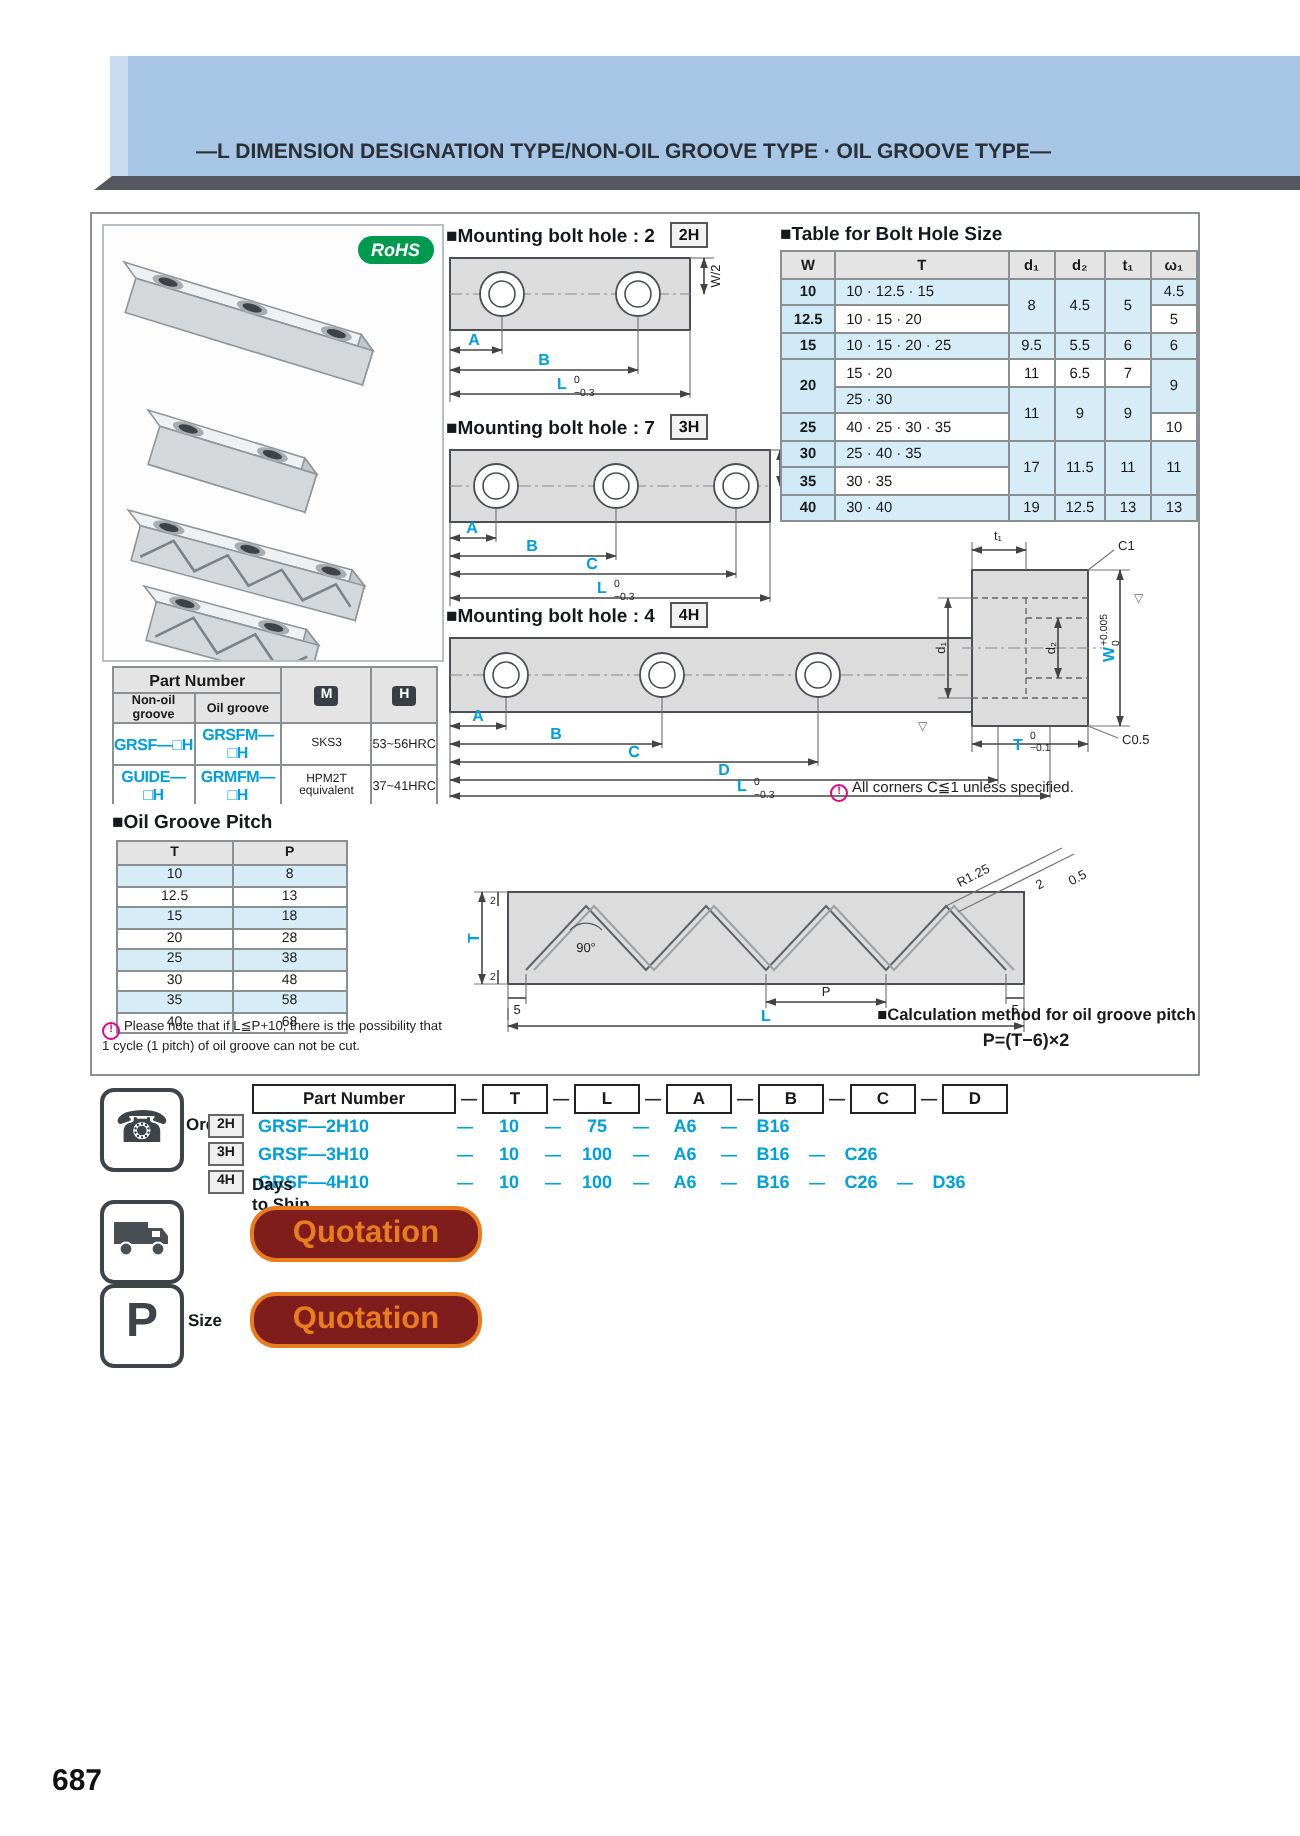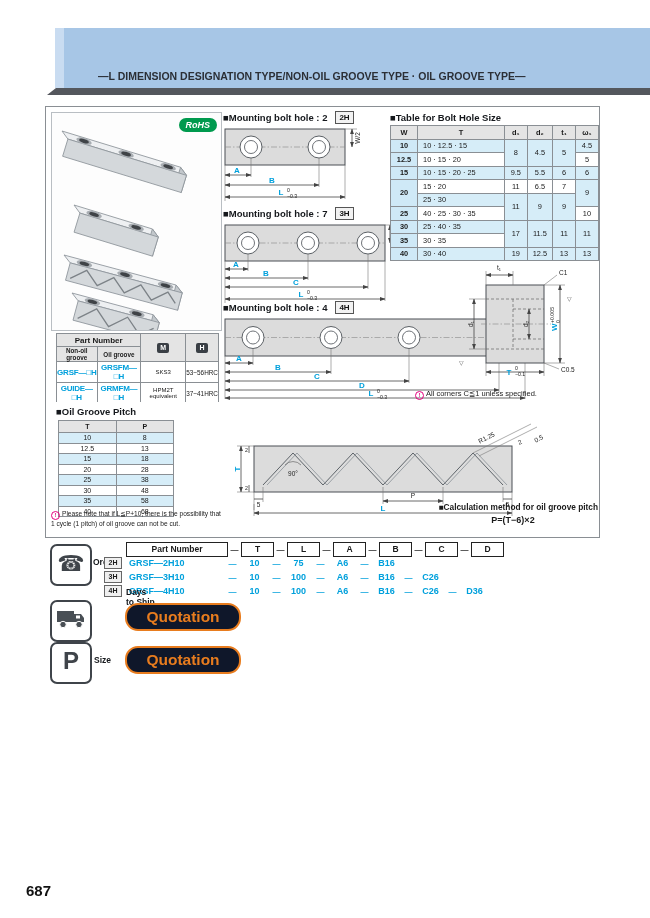--- a/index.html
+++ b/index.html
@@ -59,21 +59,21 @@
   .order-icon::before{content:"☎";font-size:22px;line-height:36px;color:#3f444a;}
   .icon-label{font-size:8.5px;font-weight:800;color:#15181c;line-height:1.15;}
   .ob-row{display:flex;align-items:center;height:14px;}
   .ob-badge{width:16px;height:10px;border:1px solid #666;background:#efefef;font-size:7px;font-weight:800;text-align:center;line-height:10px;margin-right:4px;}
   .ob-pnbox{width:100px;height:13px;border:1.3px solid #222;font-size:8.5px;font-weight:800;text-align:center;line-height:13px;background:#fff;}
   .ob-box{width:31px;height:13px;border:1.3px solid #222;font-size:8.5px;font-weight:800;text-align:center;line-height:13px;background:#fff;}
   .ob-dash{width:13px;text-align:center;font-size:8px;font-weight:700;color:#222;}
   .ob-dash.c{color:#00a0dc;}
   .ob-code{width:100px;font-size:9px;font-weight:800;color:#00a0dc;padding-left:3px;box-sizing:border-box;}
   .ob-val{width:31px;text-align:center;font-size:9px;font-weight:800;color:#00a0dc;}
-  .quote{width:112px;height:24px;border:2.5px solid #e87c1e;border-radius:13px;color:#e87c1e;font-size:15.5px;font-weight:800;text-align:center;line-height:23px;background:#0f172a;}
+  .quote{width:112px;height:24px;border:2.5px solid #e87c1e;border-radius:13px;color:#e87c1e;font-size:15.5px;font-weight:800;text-align:center;line-height:23px;background:#7f1d1d;}
   .p-letter{font-size:24px;font-weight:800;color:#3f444a;line-height:34px;}
   .footer-num{left:26px;top:882px;font-size:15px;font-weight:800;color:#111;}
   .calc-title{font-size:8.3px;font-weight:800;}
   .calc-formula{font-size:9px;font-weight:700;text-align:center;}
 </style>
 </head>
 <body>
 
 <div class="abs header-band">
   <div class="abs header-strip"></div>

